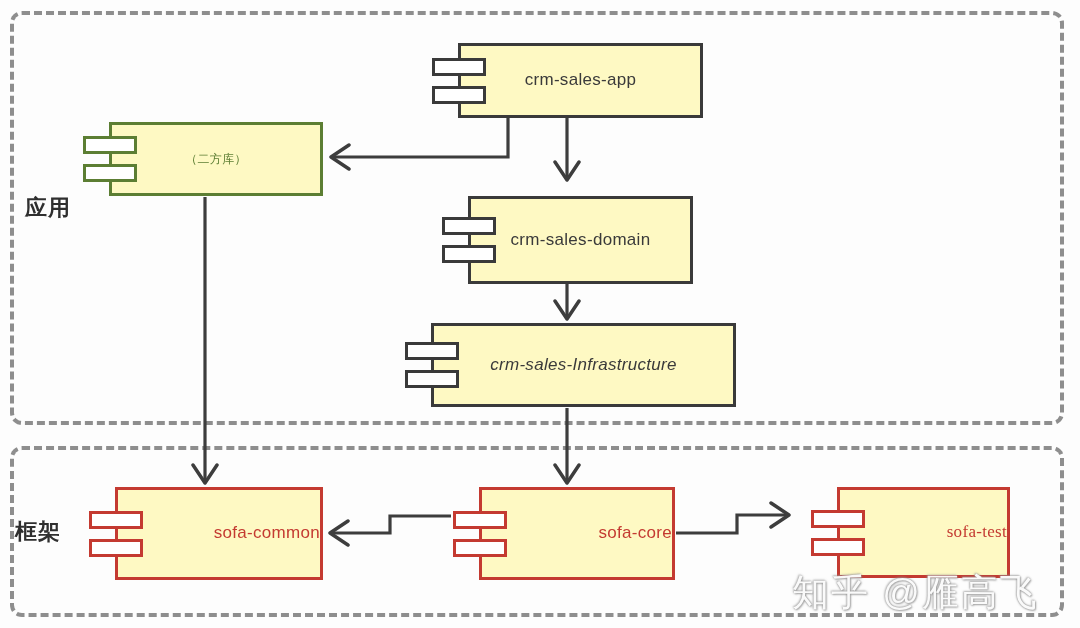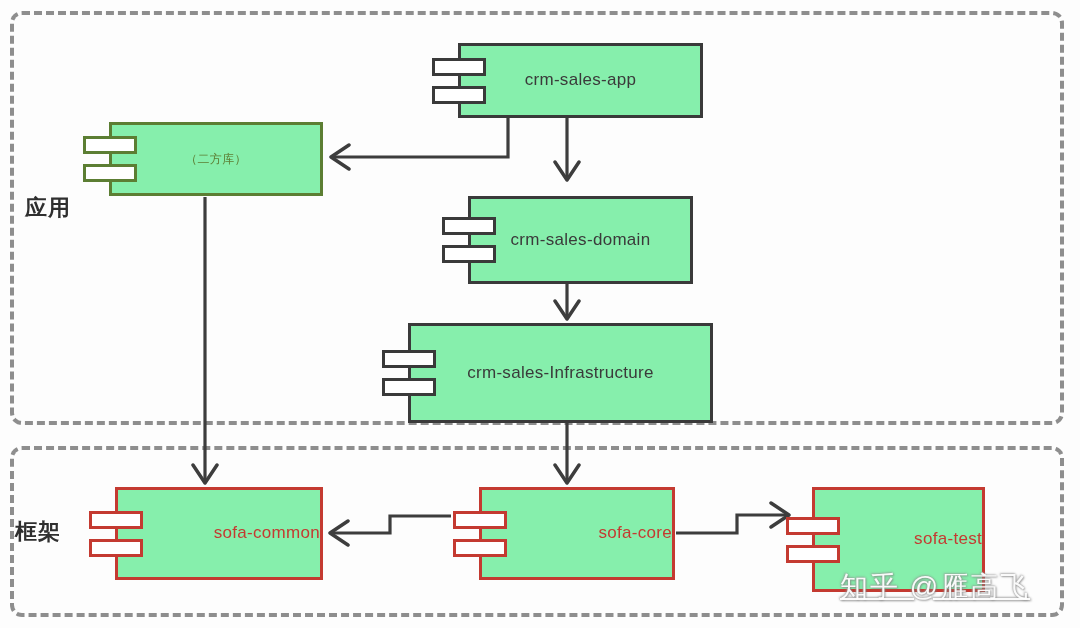--- a/index.html
+++ b/index.html
@@ -7,46 +7,46 @@
   #canvas{position:relative;width:1080px;height:628px;background:#fdfdfd;overflow:hidden;}
 
   .section{position:absolute;border:4px dashed #8e8e8e;border-radius:12px;background:transparent;}
   #app-section{left:10px;top:11px;width:1046px;height:406px;}
   #fw-section{left:10px;top:446px;width:1046px;height:163px;}
 
   .section-label{position:absolute;font-size:22px;font-weight:bold;color:#2f2f2f;letter-spacing:1px;}
   #app-label{left:25px;top:193px;}
   #fw-label{left:15px;top:517px;}
 
-  .component{position:absolute;background:#86efac;border:3px solid currentColor;
+  .component{position:absolute;background:#fef9c3;border:3px solid currentColor;
              display:flex;flex-direction:column;align-items:center;justify-content:center;
              font-size:17px;letter-spacing:0.3px;text-align:center;line-height:1.35;box-sizing:border-box;}
   .component .sub{font-size:12px;}
 
   .tab{position:absolute;left:-29px;width:48px;height:12px;background:#ffffff;border:3px solid currentColor;}
   .tab1{top:calc(50% - 23px);}
   .tab2{top:calc(50% + 5px);}
 
   .black{color:#3a3a3a;}
   .green{color:#5c7e33;}
   .red{color:#c43a31;align-items:flex-end;}
 
   #c-app{left:458px;top:43px;width:245px;height:75px;}
   #c-client{left:109px;top:122px;width:214px;height:74px;}
   #c-domain{left:468px;top:196px;width:225px;height:88px;}
-  #c-infra{left:408px;top:323px;width:305px;height:100px;}
+  #c-infra{left:431px;top:323px;width:305px;height:84px;font-style:italic;}
   #c-common{left:115px;top:487px;width:208px;height:93px;}
   #c-core{left:479px;top:487px;width:196px;height:93px;}
-  #c-test{left:812px;top:487px;width:173px;height:105px;}
+  #c-test{left:837px;top:487px;width:173px;height:91px;font-family:Liberation Serif, serif;}
 
   #arrow-layer{position:absolute;left:0;top:0;width:1080px;height:628px;pointer-events:none;}
 
-  #watermark{position:absolute;left:840px;top:568px;font-size:28px;letter-spacing:2px;
+  #watermark{position:absolute;left:792px;top:568px;font-size:37px;letter-spacing:2px;
              color:rgba(255,255,255,0.95);z-index:20;white-space:nowrap;
-             text-shadow:0 0 2px rgba(140,140,140,0.9),1px 1px 2px rgba(120,120,120,0.6),-1px -1px 2px rgba(160,160,160,0.5);text-decoration:underline;}
+             text-shadow:0 0 2px rgba(140,140,140,0.9),1px 1px 2px rgba(120,120,120,0.6),-1px -1px 2px rgba(160,160,160,0.5);}
 </style>
 </head>
 <body>
 
 <div id="canvas">
 
   <div class="section" id="app-section"></div>
   <div class="section" id="fw-section"></div>
 
   <div class="section-label" id="app-label">应用</div>

